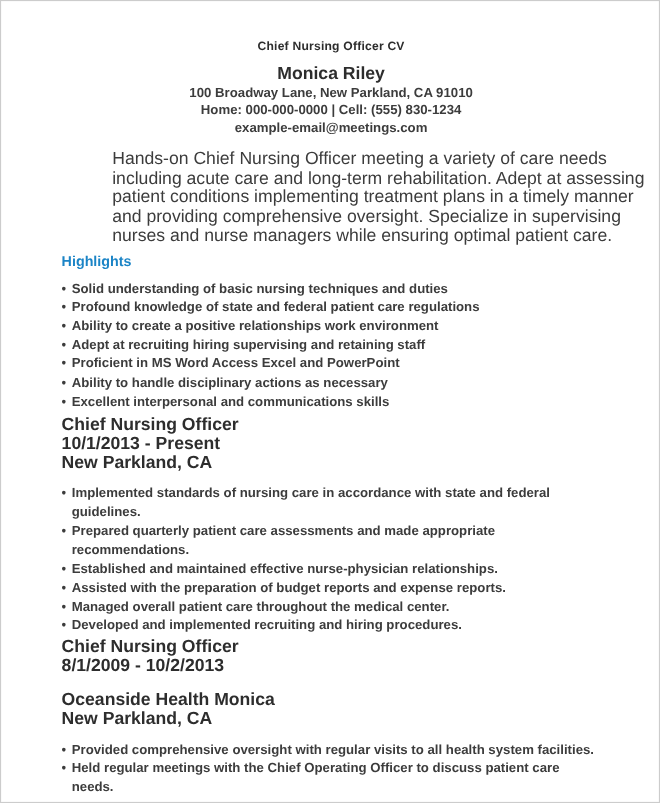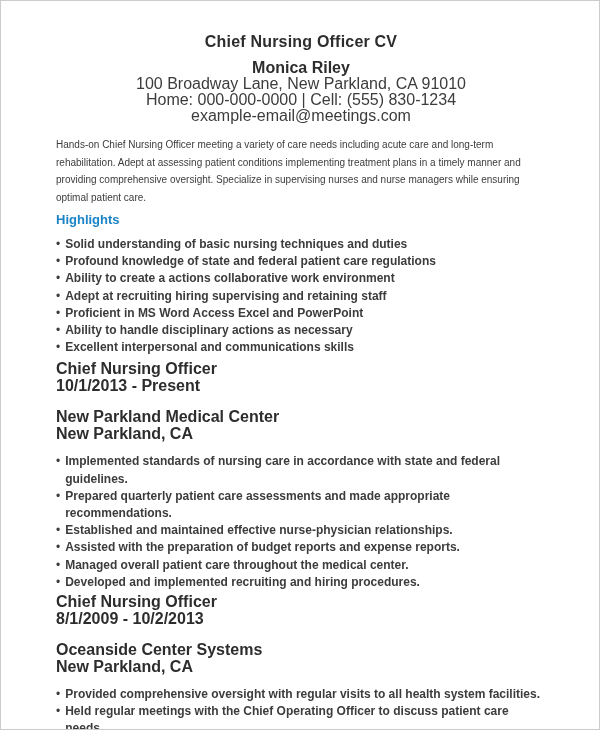--- a/index.html
+++ b/index.html
@@ -18,54 +18,56 @@
     background: #ffffff;
     border: 1px solid var(--border);
     font-family: "Liberation Sans", sans-serif;
     padding: 33px 53px 0 55px;
     overflow: hidden;
   }
 
   .center { text-align: center; }
 
   .doc-title {
-    font-size: 16px;
+    font-size: 11px;
     font-weight: bold;
     color: var(--bold);
     line-height: 16px;
     margin-bottom: 10px;
     letter-spacing: 0.2px;
   }
   .name {
     font-size: 16px;
     font-weight: bold;
     color: var(--bold);
     line-height: 16px;
   }
   .contact-line {
-    font-size: 16px;
+    font-size: 12px;
     color: var(--body);
     line-height: 16px;
+    font-weight: bold;
   }
 
   .section-heading {
     font-size: 13px;
     font-weight: bold;
     color: var(--accent);
     line-height: 17px;
     margin-top: 5px;
   }
 
   .para {
-    font-size: 10px;
+    font-size: 16px;
     color: var(--body);
     line-height: 17.5px;
     margin-top: 12px;
     margin-bottom: 2px;
     width: 494px;
+    margin-left: 46px;
   }
 
   .bullet-list { margin-top: 8px; margin-bottom: 2px; }
   .bullet-row {
     font-size: 12px;
     color: var(--body);
     line-height: 17.2px;
     display: flex;
     align-items: baseline;
   }
@@ -113,21 +115,21 @@
           <span class="bullet-text">Solid understanding of basic nursing techniques and duties</span>
         </div>
 
         <div class="bullet-row">
           <span class="bullet-marker">•</span>
           <span class="bullet-text">Profound knowledge of state and federal patient care regulations</span>
         </div>
 
         <div class="bullet-row">
           <span class="bullet-marker">•</span>
-          <span class="bullet-text">Ability to create a actions collaborative work environment</span>
+          <span class="bullet-text">Ability to create a positive relationships work environment</span>
         </div>
 
         <div class="bullet-row">
           <span class="bullet-marker">•</span>
           <span class="bullet-text">Adept at recruiting hiring supervising and retaining staff</span>
         </div>
 
         <div class="bullet-row">
           <span class="bullet-marker">•</span>
           <span class="bullet-text">Proficient in MS Word Access Excel and PowerPoint</span>
@@ -143,21 +145,20 @@
           <span class="bullet-text">Excellent interpersonal and communications skills</span>
         </div>
       </div>
   </div>
 
   <div class="section">
 
     <div class="job">
       <div class="job-title">Chief Nursing Officer</div>
       <div class="job-dates">10/1/2013 - Present</div>
-      <div class="job-company">New Parkland Medical Center</div>
       <div class="job-location">New Parkland, CA</div>
       <div class="bullet-list">
 
           <div class="bullet-row">
             <span class="bullet-marker">•</span>
             <span class="bullet-text">Implemented standards of nursing care in accordance with state and federal guidelines.</span>
           </div>
 
           <div class="bullet-row">
             <span class="bullet-marker">•</span>
@@ -182,21 +183,21 @@
           <div class="bullet-row">
             <span class="bullet-marker">•</span>
             <span class="bullet-text">Developed and implemented recruiting and hiring procedures.</span>
           </div>
         </div>
     </div>
 
     <div class="job">
       <div class="job-title">Chief Nursing Officer</div>
       <div class="job-dates">8/1/2009 - 10/2/2013</div>
-      <div class="job-company">Oceanside Center Systems</div>
+      <div class="job-company">Oceanside Health Monica</div>
       <div class="job-location">New Parkland, CA</div>
       <div class="bullet-list">
 
           <div class="bullet-row">
             <span class="bullet-marker">•</span>
             <span class="bullet-text">Provided comprehensive oversight with regular visits to all health system facilities.</span>
           </div>
 
           <div class="bullet-row">
             <span class="bullet-marker">•</span>

